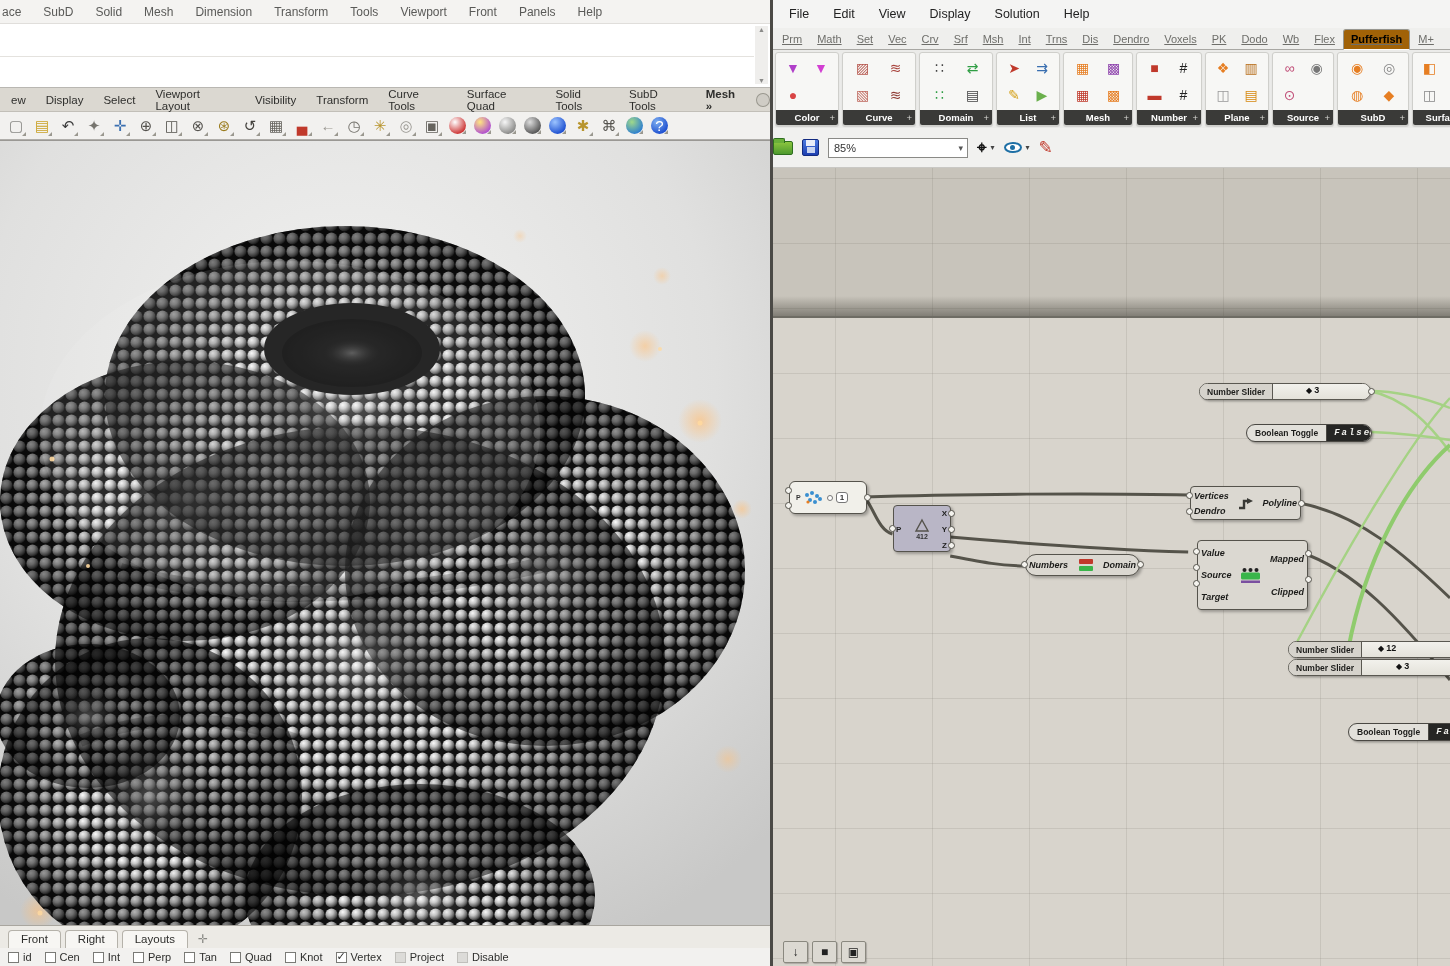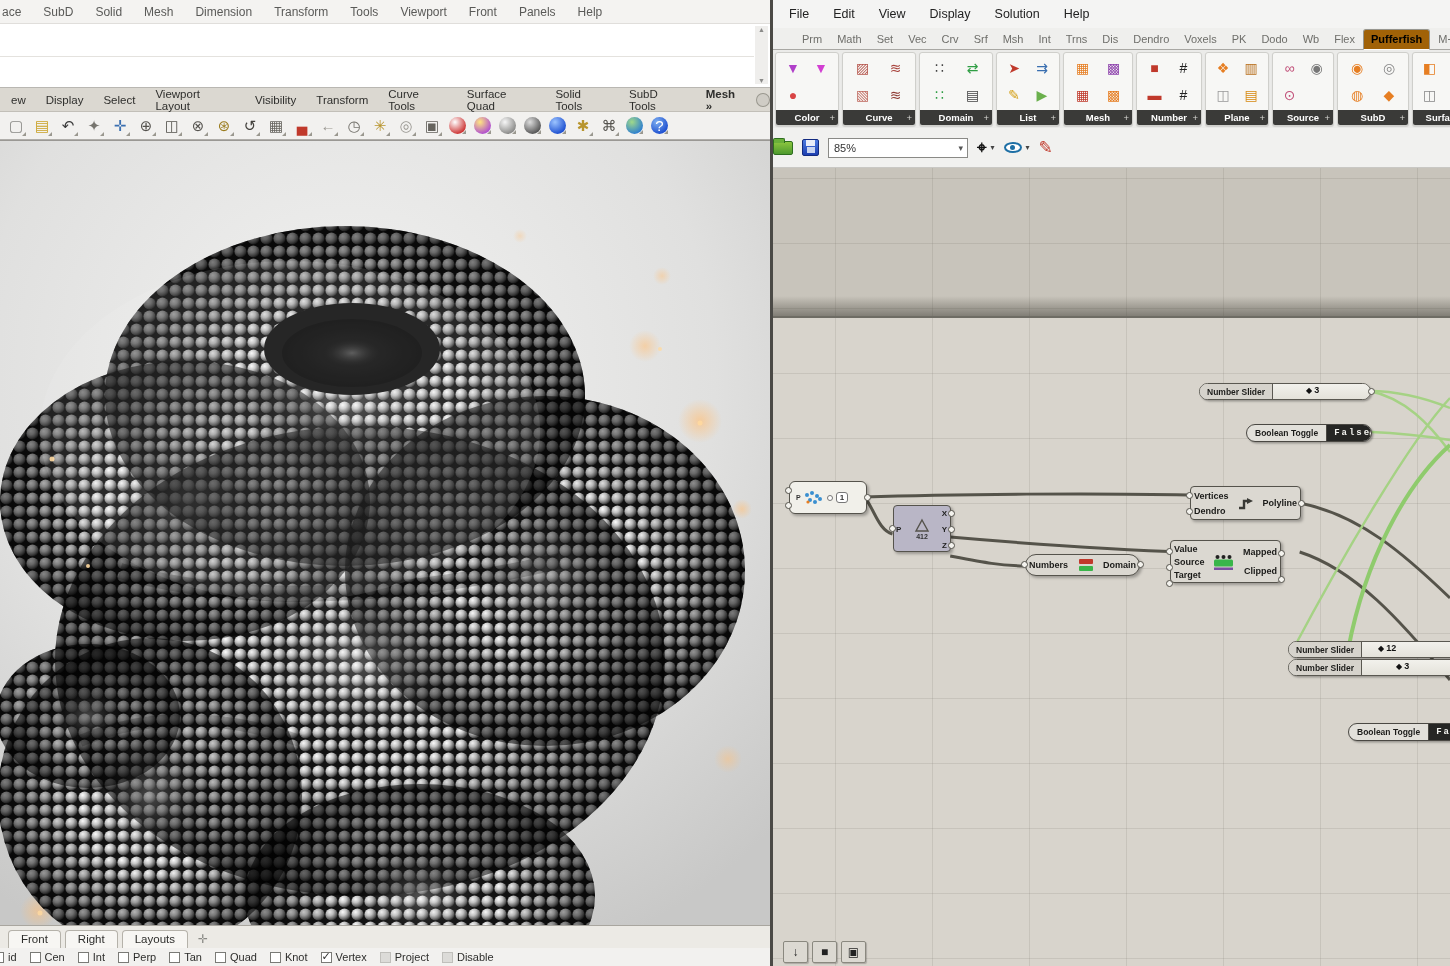--- a/index.html
+++ b/index.html
@@ -23,31 +23,31 @@
            display:flex;align-items:center;gap:6px;padding-left:6px;}
   .ti{width:20px;height:20px;display:flex;align-items:center;justify-content:center;font-size:15px;line-height:1;position:relative;}
   .ti.sphere{border-radius:50%;width:17px;height:17px;margin:0 1px;}
   .ti::after{content:"";position:absolute;right:0;bottom:0;border-left:4px solid transparent;border-bottom:4px solid #9a988f;}
   .r-viewport{position:absolute;left:0;top:140px;width:770px;height:785px;background:linear-gradient(180deg,#efefee,#dddddc 55%,#cdcdcc);border-top:1px solid #9a9894;}
   .r-viewport svg{position:absolute;left:0;top:0;}
   .r-vptabs{position:absolute;left:0;top:925px;width:770px;height:23px;background:#eceae5;border-top:1px solid #a9a69f;
             display:flex;align-items:flex-end;gap:4px;padding:2px 0 0 8px;font-size:11.5px;color:#2e2e2c;}
   .r-vptabs .vtab{background:#f7f6f3;border:1px solid #b5b2aa;border-bottom:none;border-radius:4px 4px 0 0;padding:2px 12px 3px;}
   .r-vptabs .vadd{color:#8a8a85;font-size:12px;padding:0 6px 2px;}
-  .r-status{position:absolute;left:0;top:948px;width:770px;height:18px;background:#f2f1ef;display:flex;align-items:center;gap:13px;font-size:11px;color:#2e2e2c;overflow:hidden;padding-left:0;}
+  .r-status{position:absolute;left:0;top:948px;width:770px;height:18px;background:#f2f1ef;display:flex;align-items:center;gap:13px;font-size:11px;color:#2e2e2c;overflow:hidden;padding-left:15px;}
   .os{display:flex;align-items:center;gap:4px;white-space:nowrap;}
   .os .box{width:11px;height:11px;background:#fff;border:1px solid #7a7a76;position:relative;flex:none;}
   .os.on .box::after{content:"✓";position:absolute;left:0px;top:-3px;font-size:11px;color:#2e2e2c;}
   .os.muted .box{background:#dcdbd8;border-color:#c0bfbb;}
   .os.first{margin-left:-7px;}
 
   
   #gh{position:absolute;left:770px;top:0;right:0;height:966px;background:#f2f2f0;border-left:3px solid #4b4a46;overflow:hidden;}
   .g-menu{position:absolute;left:0;top:0;right:0;height:28px;background:#f4f4f3;display:flex;align-items:center;gap:24px;padding-left:16px;font-size:12.5px;color:#222;}
-  .g-tabs{position:absolute;left:0;top:28px;right:0;height:22px;background:#efefed;border-bottom:1px solid #a8a7a3;display:flex;align-items:flex-end;gap:1px;padding-left:22px;font-size:11px;color:#6e6e6a;}
+  .g-tabs{position:absolute;left:0;top:28px;right:0;height:22px;background:#efefed;border-bottom:1px solid #a8a7a3;display:flex;align-items:flex-end;gap:1px;padding-left:2px;font-size:11px;color:#6e6e6a;text-decoration:underline;}
   .g-tabs .gt{padding:3px 7px 4px;white-space:nowrap;}
   .g-tabs .gt.active{background:#a16207;border:1px solid #97968f;border-bottom:1px solid #fff;border-radius:3px 3px 0 0;color:#000;font-weight:bold;margin-bottom:-1px;}
   .g-ribbon{position:absolute;left:0;top:50px;right:0;height:78px;background:#ebebe9;display:flex;gap:3px;padding:2px 0 2px 2px;overflow:hidden;}
   .panel{flex:none;background:#f7f7f5;border:1px solid #cfcfcb;border-radius:3px;display:flex;flex-direction:column;box-shadow:0 1px 1px rgba(0,0,0,.12);}
   .pics{flex:1;display:grid;grid-template-columns:1fr 1fr;place-items:center;padding:2px 3px;}
   .pics span{font-size:14px;line-height:1;}
   .plabel{height:15px;background:#3a3a38;border-radius:0 0 2px 2px;color:#fff;font-size:9.5px;font-weight:bold;display:flex;align-items:center;justify-content:center;position:relative;}
   .plabel .plus{position:absolute;right:3px;color:#d8d8d4;font-weight:normal;}
   .g-toolbar{position:absolute;left:0;top:128px;right:0;height:40px;background:#f1f1ef;border-bottom:1px solid #c9c8c4;display:flex;align-items:center;gap:9px;}
   .folder{width:20px;height:14px;background:linear-gradient(#8cc63f,#4e9a2e);border:1px solid #2e6e1e;border-radius:2px;position:relative;}
@@ -79,22 +79,22 @@
   
   .port{position:absolute;width:7px;height:7px;background:#f4f3ee;border:1.5px solid #55534c;border-radius:50%;}
   .pl{left:-5px;} .pr{right:-5px;}
   .slider{position:absolute;height:17px;border:1.5px solid #5a5851;border-radius:9px;background:#ecebe6;display:flex;box-shadow:1.5px 1.5px 2px rgba(0,0,0,.3);}
   .slider .slab{background:#d6d3cc;border-right:1.5px solid #5a5851;border-radius:7px 0 0 7px;font-size:8.5px;font-weight:bold;color:#1c1c1a;display:flex;align-items:center;padding:0 7px;white-space:nowrap;}
   .slider .strack{flex:1;position:relative;border-radius:0 7px 7px 0;background:linear-gradient(#f2f1ec,#e4e2da);}
   .slider .knob{position:absolute;top:1px;display:flex;align-items:center;gap:2px;font-size:9px;font-weight:bold;color:#111;}
   .slider .knob::before{content:"◆";font-size:8px;}
   .toggle{position:absolute;height:18px;border:1.5px solid #4a4843;border-radius:9px;background:#e2e0da;display:flex;box-shadow:1.5px 1.5px 2px rgba(0,0,0,.3);overflow:hidden;}
   .toggle .tlab{font-size:8.5px;font-weight:bold;color:#1c1c1a;display:flex;align-items:center;padding:0 8px;white-space:nowrap;}
-  .toggle .tval{background:#262624;color:#f2f2ee;font-size:9px;font-weight:bold;letter-spacing:2px;display:flex;align-items:center;padding:0 7px;border-left:1.5px solid #4a4843;font-family:"Liberation Mono","DejaVu Sans Mono",monospace;white-space:nowrap;}
-  .comp{position:absolute;background:#dbd8d1;border:1.5px solid #55534c;border-radius:4px;box-shadow:2px 2px 3px rgba(0,0,0,.28);display:flex;align-items:stretch;font-size:9px;font-weight:bold;color:#1b1b19;}
+  .toggle .tval{background:#262624;color:#f2f2ee;font-size:9px;font-weight:bold;letter-spacing:2px;display:flex;align-items:center;padding:0 7px;border-left:1.5px solid #4a4843;font-family:"Liberation Mono","DejaVu Sans Mono",monospace;white-space:nowrap;font-style:italic;}
+  .comp{position:absolute;background:#dbd8d1;border:1.5px solid #55534c;border-radius:4px;box-shadow:2px 2px 3px rgba(0,0,0,.28);display:flex;align-items:stretch;font-size:9px;font-weight:bold;color:#1b1b19;font-style:italic;}
   .cin,.cout{display:flex;flex-direction:column;justify-content:space-around;padding:1px 3px;}
   .cout{align-items:flex-end;}
   .cicon{display:flex;align-items:center;justify-content:center;flex:1;}
   .decon{position:absolute;background:#b9b6c6;border:1.5px solid #55534c;border-radius:4px;box-shadow:2px 2px 3px rgba(0,0,0,.28);font-size:8px;font-weight:bold;color:#222;}
   .decon .din{position:absolute;left:2px;top:19px;}
   .decon .dout{position:absolute;right:3px;display:block;}
   .pop{position:absolute;background:#f1f0ea;border:1.5px solid #55534c;border-radius:6px;box-shadow:2px 2px 3px rgba(0,0,0,.28);display:flex;align-items:center;gap:3px;padding:0 6px;font-size:8px;font-weight:bold;color:#333;}
   .pop .badge{border:1px solid #777;border-radius:3px;background:#fff;padding:0 3px;font-size:8px;}
   .pop .minio{width:6px;height:6px;border:1.2px solid #777;border-radius:50%;background:#fff;}
   .c-btns{position:absolute;display:flex;gap:4px;}
@@ -563,21 +563,21 @@
               <path d="M1 11 L6 11 L6 4 L11 4" stroke="#3a3a36" stroke-width="2.4" fill="none"></path>
               <path d="M9 1 L15 4 L9 7 Z" fill="#3a3a36"></path>
             </svg>
         </span>
         <div class="cout">
             <span>Polyline</span>
           </div>
         <i class="port pr" style="top:13px"></i>
       </div>
 
-      <div class="comp" style="left:397px;top:372px;width:111px;height:43px">
+      <div class="comp" style="left:424px;top:372px;width:111px;height:70px">
         <i class="port pl" style="top:7px"></i>
         <i class="port pl" style="top:23px"></i>
         <i class="port pl" style="top:39px"></i>
         <div class="cin">
           <span>Value</span>
           <span>Source</span>
           <span>Target</span>
         </div>
         <span class="cicon">
           <svg width="19" height="16">

